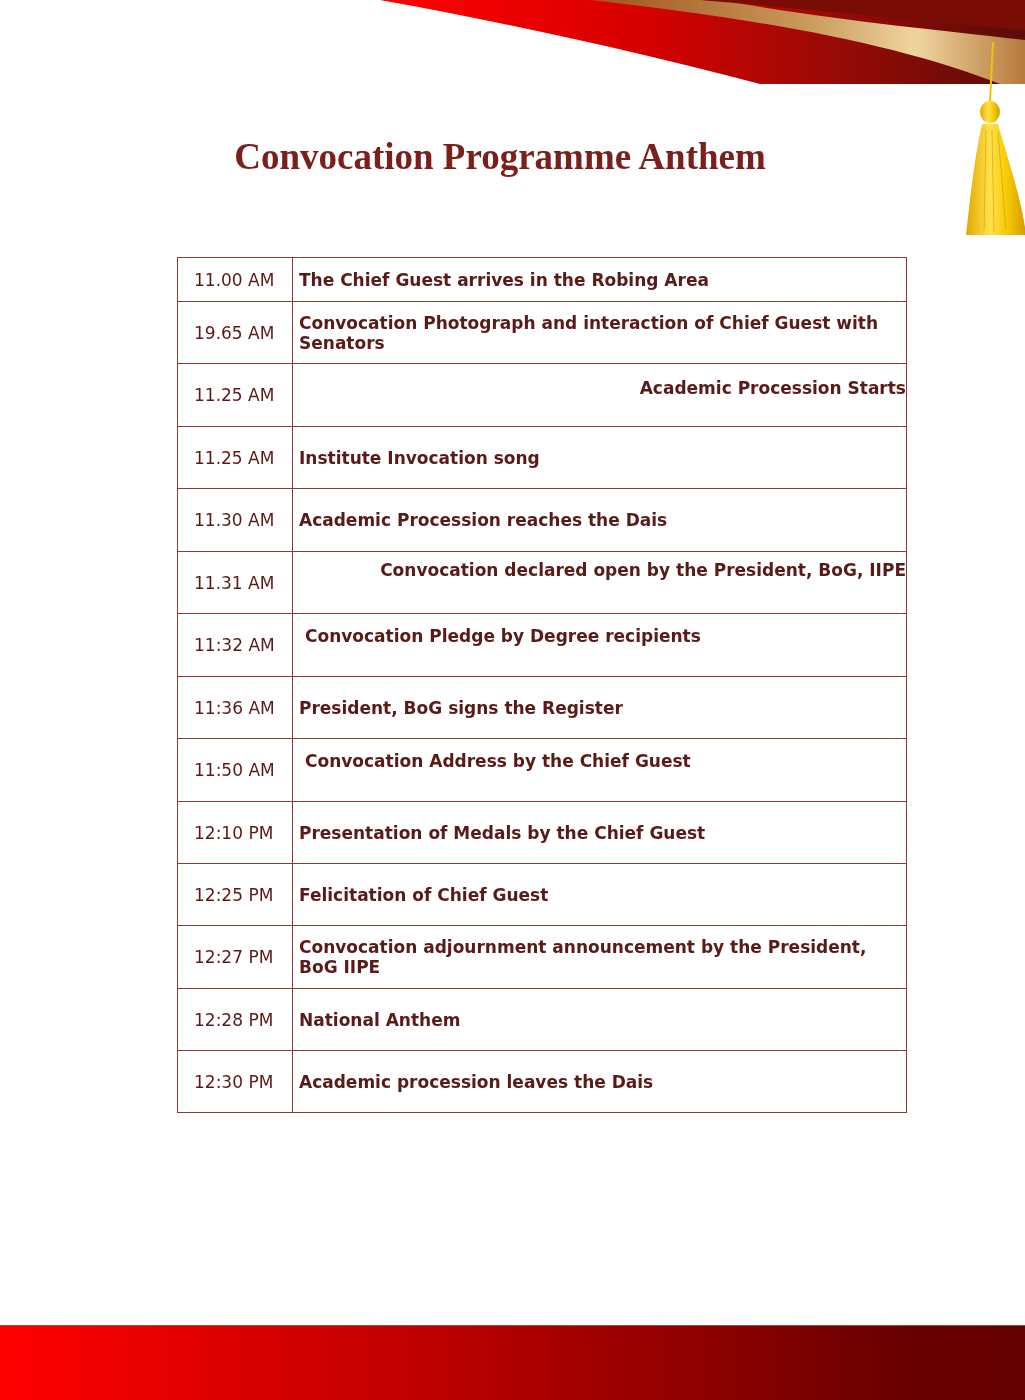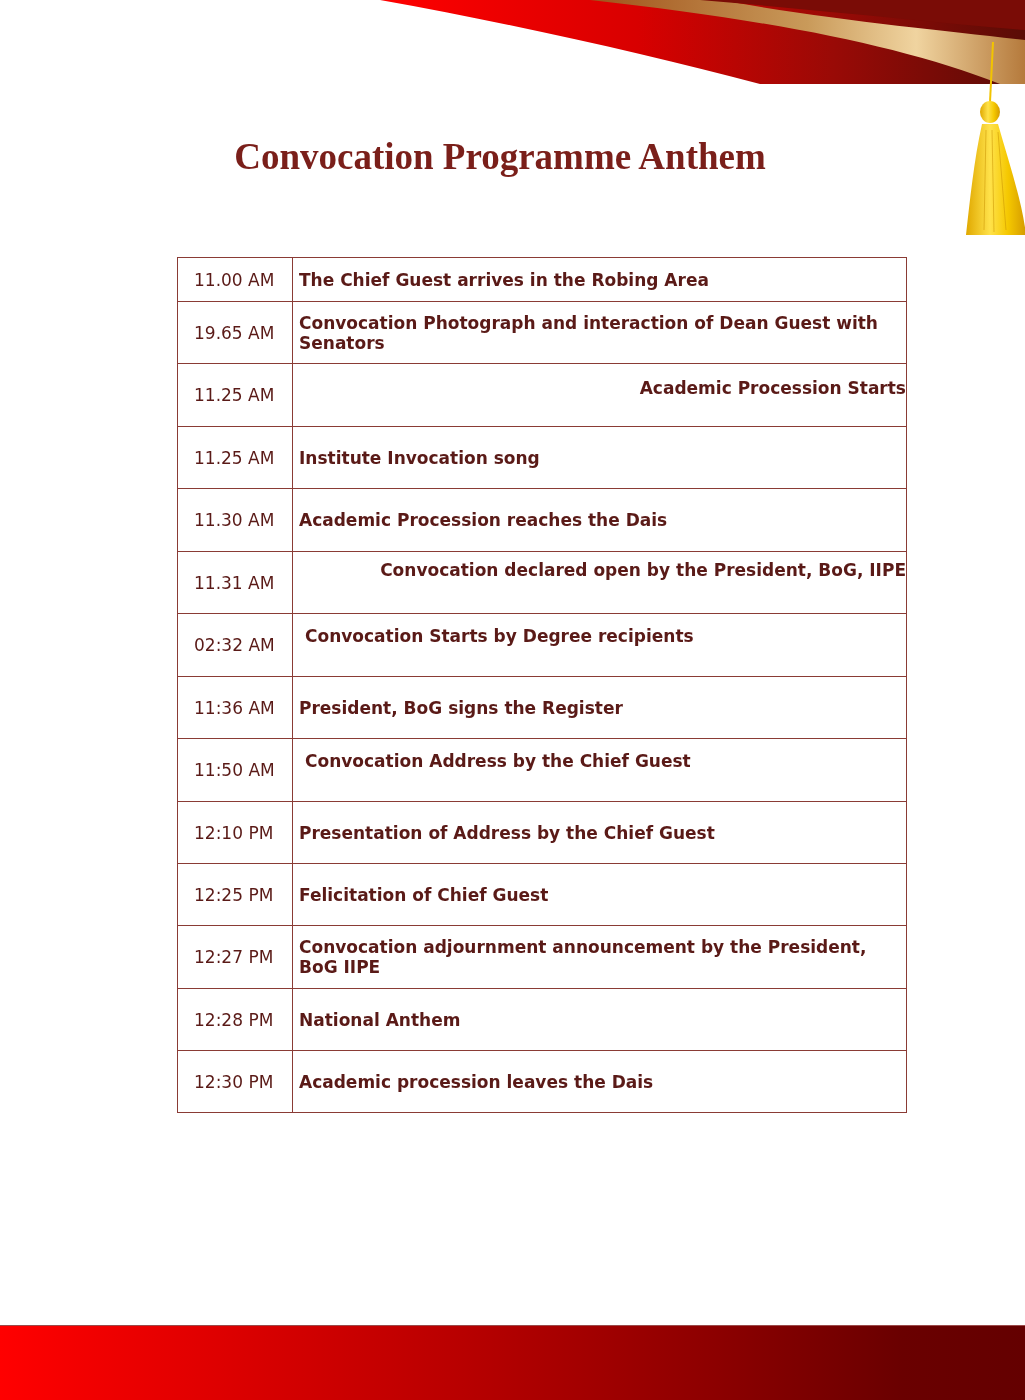--- a/index.html
+++ b/index.html
@@ -78,53 +78,53 @@
 <div class="title">Convocation Programme Anthem</div>
 
 <table class="schedule">
   <tbody>
     <tr style="height:44px">
       <td class="time">11.00 AM</td>
       <td class="event">The Chief Guest arrives in the Robing Area</td>
     </tr>
     <tr style="height:62px">
       <td class="time">19.65 AM</td>
-      <td class="event">Convocation Photograph and interaction of Dean Guest with Senators</td>
+      <td class="event">Convocation Photograph and interaction of Chief Guest with Senators</td>
     </tr>
     <tr style="height:63px">
       <td class="time">11.25 AM</td>
       <td class="event top" style="padding-top:14px">Academic Procession Starts</td>
     </tr>
     <tr style="height:62px">
       <td class="time">11.25 AM</td>
       <td class="event">Institute Invocation song</td>
     </tr>
     <tr style="height:63px">
       <td class="time">11.30 AM</td>
       <td class="event">Academic Procession reaches the Dais</td>
     </tr>
     <tr style="height:62px">
       <td class="time">11.31 AM</td>
       <td class="event top" style="padding-top:8px">Convocation declared open by the President, BoG, IIPE</td>
     </tr>
     <tr style="height:63px">
-      <td class="time">02:32 AM</td>
-      <td class="event indent" style="vertical-align:top;padding-top:12px">Convocation Starts by Degree recipients</td>
+      <td class="time">11:32 AM</td>
+      <td class="event indent" style="vertical-align:top;padding-top:12px">Convocation Pledge by Degree recipients</td>
     </tr>
     <tr style="height:62px">
       <td class="time">11:36 AM</td>
       <td class="event">President, BoG signs the Register</td>
     </tr>
     <tr style="height:63px">
       <td class="time">11:50 AM</td>
       <td class="event indent" style="vertical-align:top;padding-top:12px">Convocation Address by the Chief Guest</td>
     </tr>
     <tr style="height:62px">
       <td class="time">12:10 PM</td>
-      <td class="event">Presentation of Address by the Chief Guest</td>
+      <td class="event">Presentation of Medals by the Chief Guest</td>
     </tr>
     <tr style="height:62px">
       <td class="time">12:25 PM</td>
       <td class="event">Felicitation of Chief Guest</td>
     </tr>
     <tr style="height:63px">
       <td class="time">12:27 PM</td>
       <td class="event">Convocation adjournment announcement by the President, BoG IIPE</td>
     </tr>
     <tr style="height:62px">

